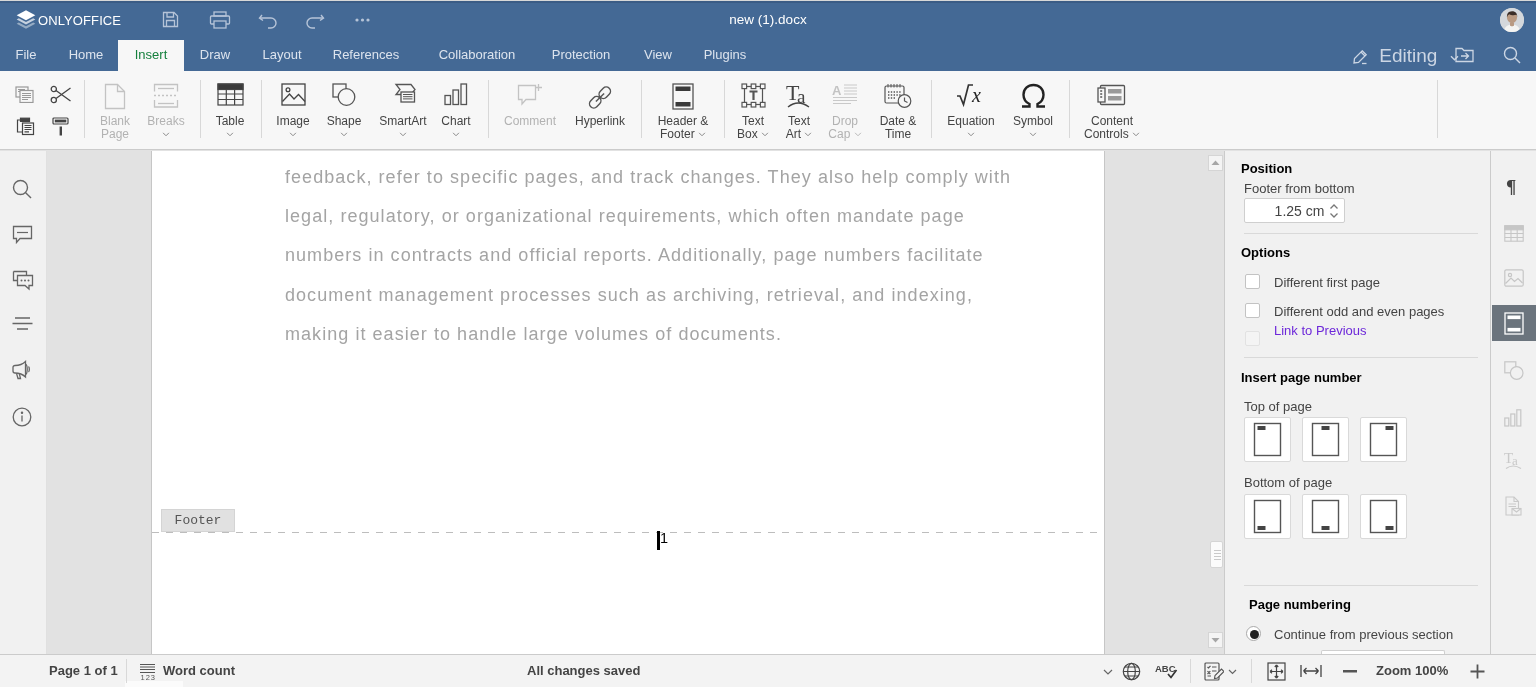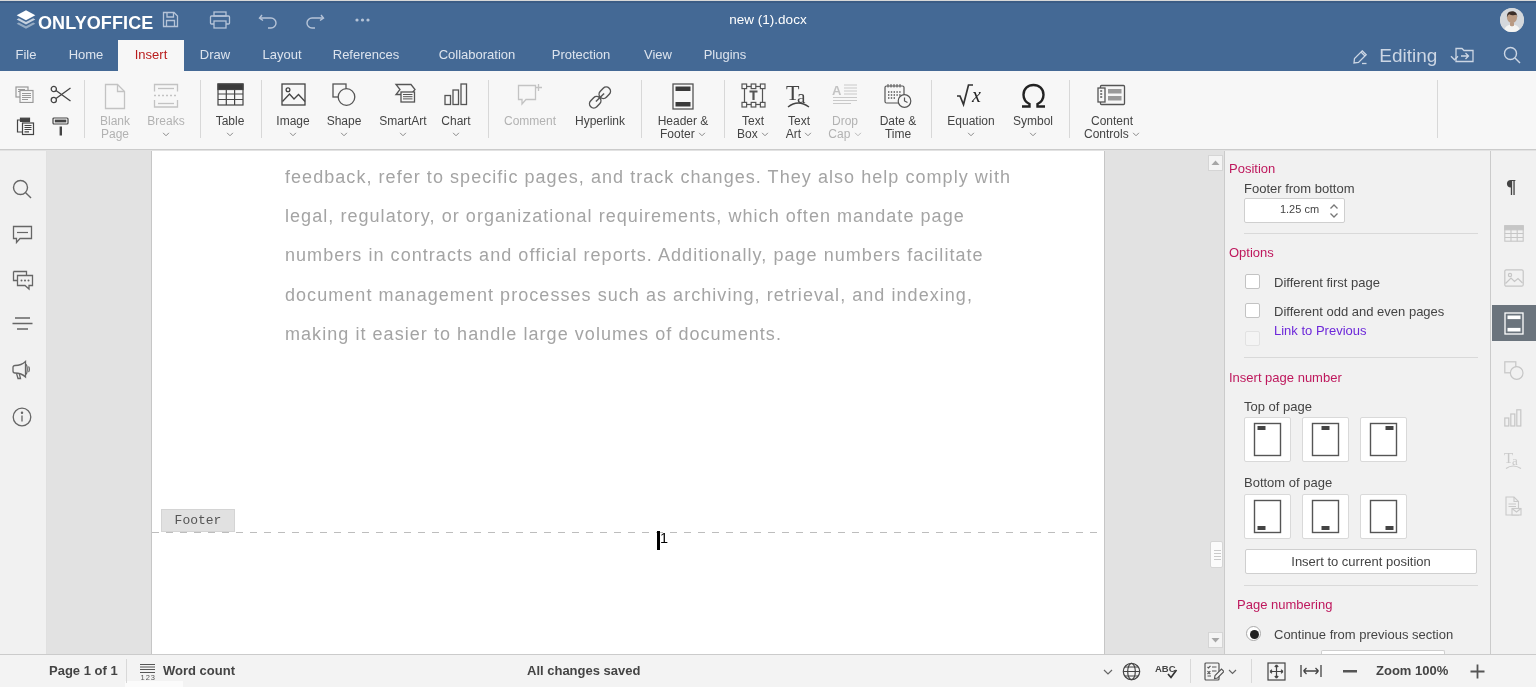--- a/index.html
+++ b/index.html
@@ -5,29 +5,29 @@
 * { margin:0; padding:0; box-sizing:border-box; }
 html,body { width:1536px; height:687px; overflow:hidden; font-family:"Liberation Sans", sans-serif; }
 #app { position:relative; width:1536px; height:687px; background:#e2e2e2; }
 .abs { position:absolute; }
 
 
 #topbar { position:absolute; left:0; top:0; width:1536px; height:40px; background:#446995; }
 #topedge { position:absolute; left:0; top:0; width:1536px; height:1px; background:#d8d8d8; }
 #topedge2 { position:absolute; left:0; top:1px; width:1536px; height:2px; background:#3b5c85; }
 #logo { position:absolute; left:15px; top:8px; }
-#logotext { position:absolute; left:38px; top:13px; color:#fff; font-size:18px; font-weight:bold; letter-spacing:0.1px; }
+#logotext { position:absolute; left:38px; top:13px; color:#fff; font-size:13px; font-weight:normal; letter-spacing:0.1px; }
 .tbico { position:absolute; top:11px; }
 #doctitle { position:absolute; left:0; top:12px; width:1536px; text-align:center; color:#fff; font-size:13.5px; }
 #avatar { position:absolute; left:1500px; top:8px; width:24px; height:24px; border-radius:50%; overflow:hidden; background:#d3d7db; }
 
 
 #tabrow { position:absolute; left:0; top:40px; width:1536px; height:31px; background:#446995; }
 .tab { position:absolute; top:0; height:31px; line-height:30px; color:#dde4ee; font-size:13px; text-align:center; }
-.tab.active { background:#f7f7f7; color:#b91c1c; }
+.tab.active { background:#f7f7f7; color:#15803d; }
 #editcluster { position:absolute; top:0; height:31px; color:#ccd6e4; font-size:19px; }
 
 
 #toolbar { position:absolute; left:0; top:71px; width:1536px; height:79px; background:#f7f7f7; border-bottom:1px solid #cbcbcb; }
 .vsep { position:absolute; top:9px; height:58px; width:1px; background:#d8d8d8; }
 .tbtn { position:absolute; text-align:center; color:#444; font-size:12px; height:60px; }
 .tbtn .lbl { position:absolute; top:32px; left:0; right:0; line-height:12.5px; }
 .tbtn.dis { color:#b2b2b2; }
 .chev { display:inline-block; width:8px; height:5px; vertical-align:1px; }
 .icoimg { display:block; margin:0 auto; }
@@ -45,21 +45,21 @@
   background-image:repeating-linear-gradient(to right,#bdbdbd 0,#bdbdbd 7px,transparent 7px,transparent 14px); }
 #cursor { position:absolute; left:505px; top:380px; width:2.5px; height:19px; background:#000; }
 #digit1 { position:absolute; left:508px; top:379px; font-size:14.5px; color:#000; font-family:"Liberation Sans",sans-serif; }
 
 #vscroll { position:absolute; left:1161px; top:0; width:15px; height:503px; }
 .sbtn { position:absolute; left:0px; width:15px; height:16px; background:#f4f4f4; border:1px solid #d5d5d5; }
 #sthumb { position:absolute; left:1px; top:390px; width:13px; height:27px; background:#fbfbfb; border:1px solid #d5d5d5; border-radius:2px; }
 
 
 #rpanel { position:absolute; left:1224px; top:151px; width:266px; height:503px; background:#f1f1f1; border-left:1px solid #cbcbcb; }
-.ph { font-weight:normal; color:#be185d; font-size:13px; position:absolute; left:4px; }
+.ph { font-weight:bold; color:#000000; font-size:13px; position:absolute; left:16px; }
 .plbl { color:#444; font-size:13px; position:absolute; left:20px; }
 .pdiv { position:absolute; left:19px; width:234px; height:1px; background:#d9d9d9; }
 .cb { position:absolute; left:20px; width:15px; height:15px; background:#fff; border:1px solid #c3c3c3; border-radius:2px; }
 .cblbl { position:absolute; left:49px; color:#444; font-size:13px; }
 .thumb { position:absolute; width:47px; height:45px; background:#fff; border:1px solid #d9d9d9; border-radius:2px; }
 #insbtn { position:absolute; left:20px; top:398px; width:232px; height:25px; background:#fff; border:1px solid #cfcfcf; border-radius:2px; text-align:center; line-height:23px; font-size:13px; color:#444; }
 
 
 #rightbar { position:absolute; left:1490px; top:151px; width:46px; height:503px; background:#f1f1f1; border-left:1px solid #cbcbcb; }
 #ractive { position:absolute; left:1px; top:154px; width:45px; height:36px; background:#6b747d; }
@@ -424,21 +424,21 @@
         <path d="M3 8.5 H10 M3 11.5 H10 M3 14.5 H10 M3 17.5 H10"></path>
       </svg>
     </div>
   </div>
 </div>
 
 <div id="rpanel">
   <div class="ph" style="top:10px;">Position</div>
   <div class="plbl" style="top:30px;left:19px;">Footer from bottom</div>
   <div class="abs" style="left:19px;top:47px;width:101px;height:25px;background:#fff;border:1px solid #cfcfcf;border-radius:2px;">
-    <div style="position:absolute;left:4px;top:4px;width:101px;text-align:center;font-size:11px;color:#444;">1.25 cm</div>
+    <div style="position:absolute;left:4px;top:4px;width:101px;text-align:center;font-size:14px;color:#444;">1.25 cm</div>
     <svg style="position:absolute;right:5px;top:4px" width="10" height="7" viewBox="0 0 10 7" fill="none" stroke="#777" stroke-width="1.3">
           <path d="M1.5 5.5 L5 2 L8.5 5.5"></path>
         </svg>
     <svg style="position:absolute;right:5px;top:13px" width="10" height="7" viewBox="0 0 10 7" fill="none" stroke="#777" stroke-width="1.3">
           <path d="M1.5 1.5 L5 5 L8.5 1.5"></path>
         </svg>
   </div>
   <div class="pdiv" style="top:82px;"></div>
   <div class="ph" style="top:94px;">Options</div>
   <div class="cb" style="top:123px;"></div>
@@ -468,21 +468,20 @@
           <rect x="12.5" y="31" width="8" height="4" fill="#444"></rect>
         </svg></div>
   <div class="thumb" style="left:77px;top:343px;"><svg width="45" height="43" viewBox="0 0 45 43">
           <rect x="9.5" y="5.5" width="26" height="32" fill="#fff" stroke="#555" stroke-width="1.4"></rect>
           <rect x="18.5" y="31" width="8" height="4" fill="#444"></rect>
         </svg></div>
   <div class="thumb" style="left:135px;top:343px;"><svg width="45" height="43" viewBox="0 0 45 43">
           <rect x="9.5" y="5.5" width="26" height="32" fill="#fff" stroke="#555" stroke-width="1.4"></rect>
           <rect x="24.5" y="31" width="8" height="4" fill="#444"></rect>
         </svg></div>
-  <div id="insbtn">Insert to current position</div>
   <div class="pdiv" style="top:434px;"></div>
   <div class="ph" style="top:446px;margin-left:8px;">Page numbering</div>
   <div class="abs" style="left:21px;top:475px;width:15px;height:15px;border-radius:50%;background:#fff;border:1px solid #aaa;"></div>
   <div class="abs" style="left:25px;top:479px;width:9px;height:9px;border-radius:50%;background:#222;"></div>
   <div class="cblbl" style="top:476px;">Continue from previous section</div>
   <div class="abs" style="left:96px;top:499px;width:124px;height:4px;background:#fff;border:1px solid #cfcfcf;border-bottom:none;border-radius:2px 2px 0 0;"></div>
 </div>
 
 <div id="rightbar">
   <div id="ractive">

